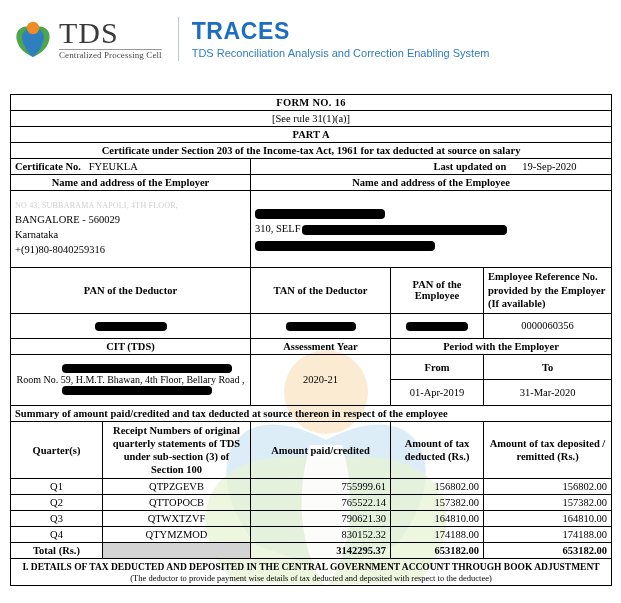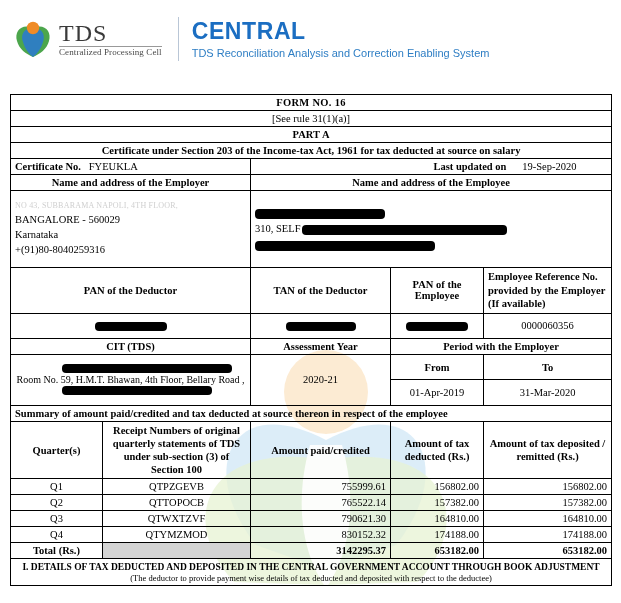--- a/index.html
+++ b/index.html
@@ -18,21 +18,21 @@
     position:relative;height:78px;
     display:flex;align-items:center;
     padding:0 0 0 14px;
     box-sizing:border-box;
   }
   .tds-logo-wrap{display:flex;align-items:center;gap:7px;}
   .leaf-mark{width:38px;height:40px;position:relative;flex:0 0 auto;}
   .tds-words{display:flex;flex-direction:column;line-height:1;}
   .tds-big{
     font-family:"Liberation Serif", serif;
-    font-size:24px;letter-spacing:1px;color:#3a3a3a;font-weight:400;
+    font-size:30px;letter-spacing:1px;color:#3a3a3a;font-weight:400;
   }
   .tds-rule{border-bottom:1px solid #999;margin:1px 0 1px 0;}
   .tds-sub{
     font-family:"Liberation Serif", serif;
     font-size:9px;color:#4a4a4a;letter-spacing:.1px;white-space:nowrap;
   }
   .vdiv{width:1px;height:44px;background:#b9c6d6;margin:0 13px 0 16px;}
   .traces-block{display:flex;flex-direction:column;justify-content:center;}
   .traces-title{
     font-family:"Liberation Sans", sans-serif;
@@ -122,21 +122,21 @@
       <div class="tds-words">
         <div class="tds-big">TDS</div>
         <div class="tds-rule"></div>
         <div class="tds-sub">Centralized Processing Cell</div>
       </div>
     </div>
 
     <div class="vdiv"></div>
 
     <div class="traces-block">
-      <div class="traces-title">CENTRAL</div>
+      <div class="traces-title">TRACES</div>
       <div class="traces-sub">TDS Reconciliation Analysis and Correction Enabling System</div>
     </div>
 
   </div>
 
   <div class="form-wrap">
     <table class="form">
       <colgroup>
         <col style="width:92px">
         <col style="width:148px">

